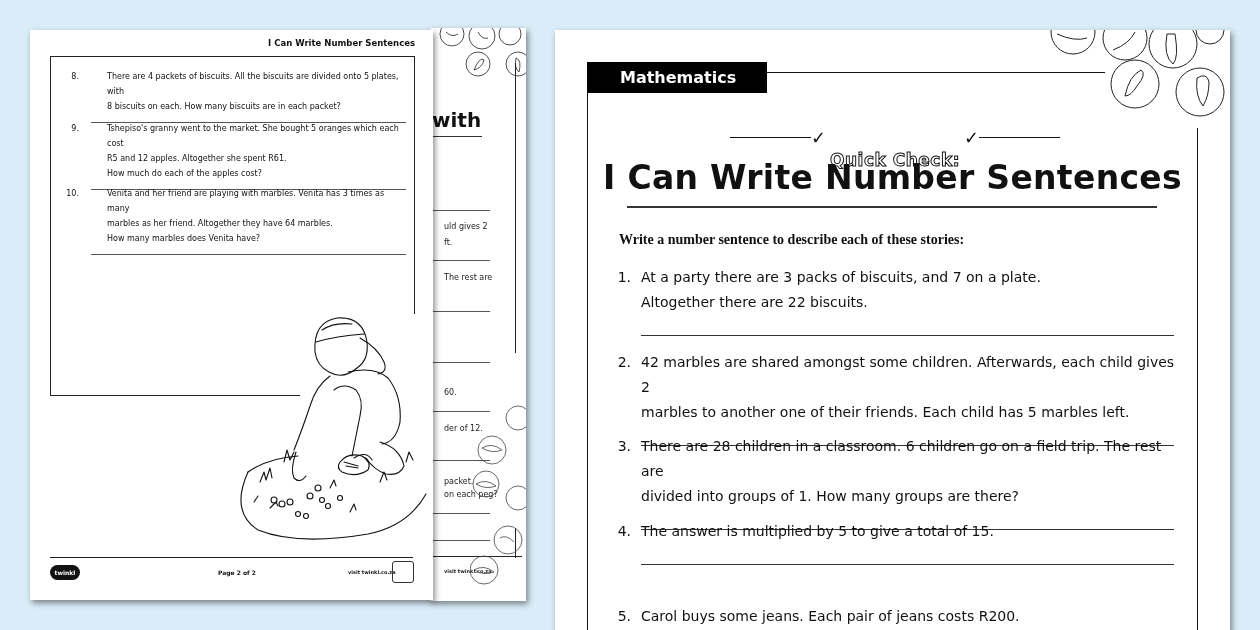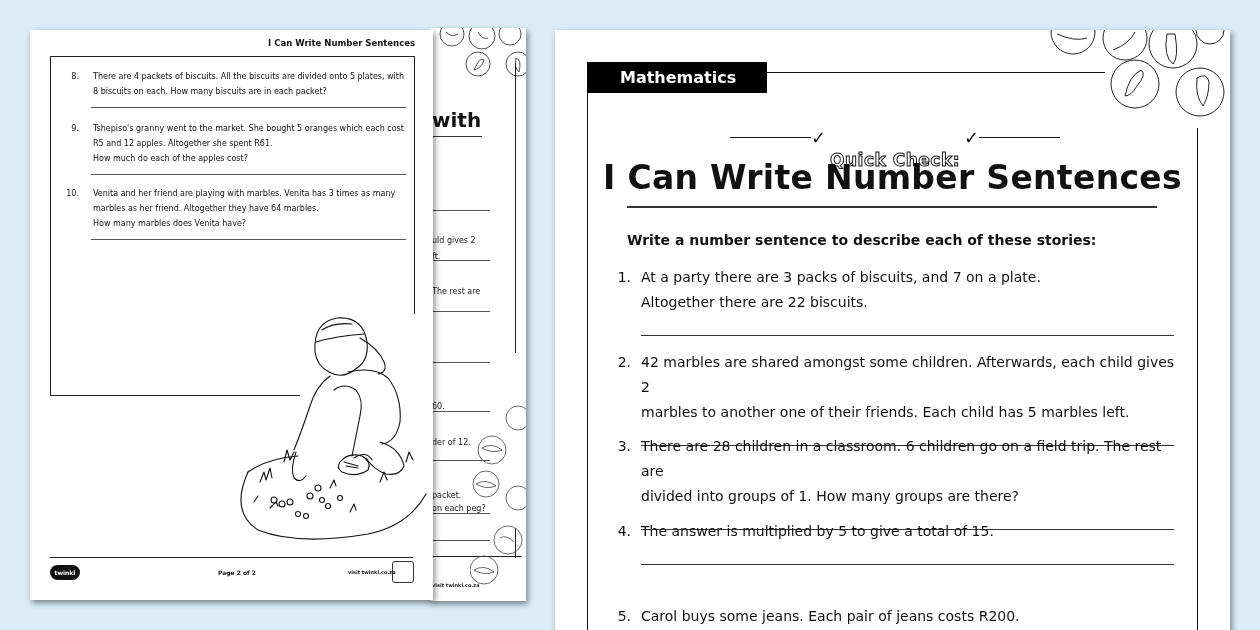--- a/index.html
+++ b/index.html
@@ -8,54 +8,54 @@
     background:#d9ecf7;
     font-family:"DejaVu Sans", sans-serif;
     color:#111;
   }
   .sheet {
     position:absolute; background:#fff;
     box-shadow: 2px 3px 6px rgba(0,0,0,0.45);
   }
   
   #back-page { left:430px; top:28px; width:96px; height:573px; background:#fff; box-shadow:2px 3px 6px rgba(0,0,0,0.45); position:absolute; }
-  #back-page .frag { position:absolute; left:2px; font-size:8px; white-space:nowrap; color:#222;margin-top:14px; }
+  #back-page .frag { position:absolute; left:14px; font-size:8px; white-space:nowrap; color:#222; }
   #back-page .hline { position:absolute; left:2px; width:58px; height:1px; background:#555; }
   #back-page .vline { position:absolute; left:85px; width:1px; background:#222; }
   #back-page .title-frag { position:absolute; left:2px; top:80px; font-weight:bold; font-size:20px; }
   #back-page .title-ul { position:absolute; left:2px; top:108px; width:50px; height:1px; background:#333; }
 
   
   #left-page { left:30px; top:30px; width:403px; height:570px; }
   #left-page .header-title { position:absolute; right:18px; top:8px; font-size:8.5px; font-weight:bold; }
   #left-page .qbox { position:absolute; left:20px; top:26px; width:363px; height:338px; border:1px solid #222; }
   .lq { position:absolute; left:10px; width:345px; font-size:8px; line-height:15px; }
   .lq .num { position:absolute; left:0; width:18px; text-align:right; }
-  .lq .txt { margin-left:32px; display:block; }
+  .lq .txt { margin-left:46px; display:block; }
   .lq .ans { margin-left:30px; margin-top:8px; height:1px; background:#555; }
   #left-page .footer-line { position:absolute; left:20px; right:20px; top:527px; height:1px; background:#222; }
   #left-page .logo { position:absolute; left:20px; top:535px; width:30px; height:15px; background:#111; border-radius:8px; color:#fff; font-size:6px; font-weight:bold; text-align:center; line-height:15px; }
   #left-page .page-no { position:absolute; left:188px; top:539px; font-size:6px; font-weight:bold; }
   #left-page .site { position:absolute; left:318px; top:539px; font-size:5px; font-weight:bold; }
   #left-page .badge { position:absolute; left:362px; top:531px; width:20px; height:20px; border:1px solid #333; border-radius:3px; }
   #illustration { position:absolute; left:200px; top:282px; }
 
   
   #right-page { left:555px; top:30px; width:675px; height:610px; }
   #right-page .frame-left { position:absolute; left:32px; top:32px; width:1px; height:590px; background:#111; }
   #right-page .frame-top { position:absolute; left:210px; top:42px; width:340px; height:1px; background:#111; }
   #right-page .frame-right { position:absolute; left:642px; top:98px; width:1px; height:520px; background:#111; }
   #right-page .subject-tab { position:absolute; left:32px; top:32px; width:180px; height:31px; background:#000; color:#fff; font-weight:bold; font-size:16px; line-height:31px; padding-left:33px; box-sizing:border-box; }
   #right-page .qc-row { position:absolute; left:175px; top:95px; width:330px; height:24px; display:flex; align-items:center; }
   #right-page .qc-line { flex:1; height:1px; background:#111; }
   #right-page .qc-text { padding:0 4px; font-weight:bold; font-size:17px; color:#fff; -webkit-text-stroke:1px #111; letter-spacing:0.5px; white-space:nowrap;margin-top:45px; }
   #right-page .qc-check { font-size:18px; color:#111; font-weight:bold; }
   #right-page .main-title { position:absolute; left:0; width:675px; top:128px; text-align:center; font-weight:bold; font-size:33px; letter-spacing:0.3px; }
   #right-page .title-rule { position:absolute; left:72px; top:176px; width:530px; height:2px; background:#333; }
-  #right-page .instructions { position:absolute; left:72px; top:202px; font-weight:bold; font-size:14px; }
+  #right-page .instructions { position:absolute; left:64px; top:202px; font-weight:bold; font-size:14px;font-family:Liberation Serif, serif; }
   .rq { position:absolute; left:56px; width:565px; font-size:14px; line-height:25px; }
   .rq .num { position:absolute; left:0; width:20px; text-align:right; }
   .rq .txt { display:block; margin-left:30px; }
   .rq .ans { margin-left:30px; height:1px; background:#333; margin-top:20px; width:533px; }
   #marbles { position:absolute; left:480px; top:0; }
 </style>
 </head>
 <body>
 
 <div id="back-page">

